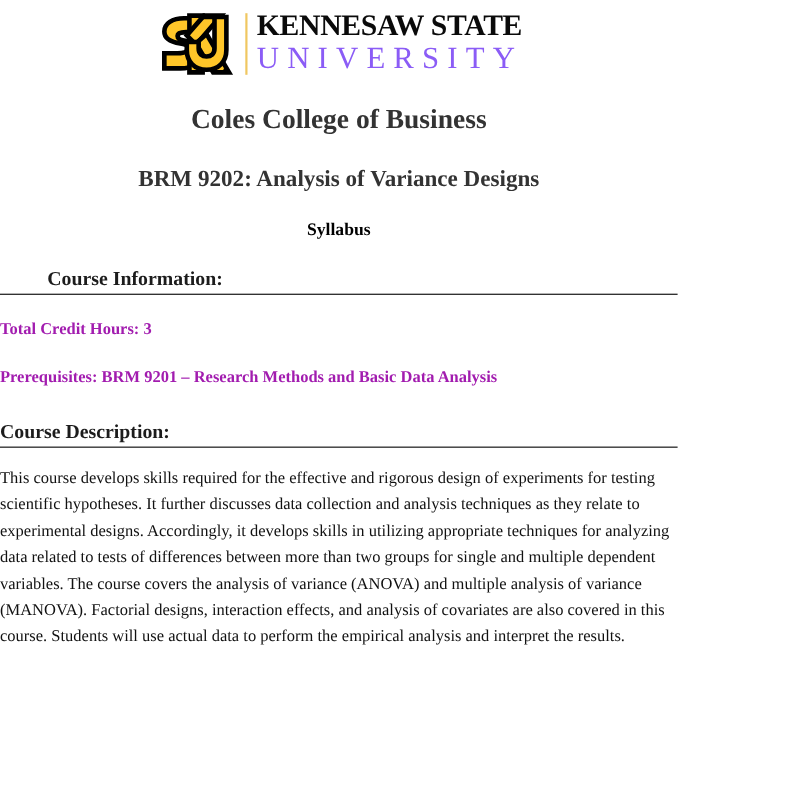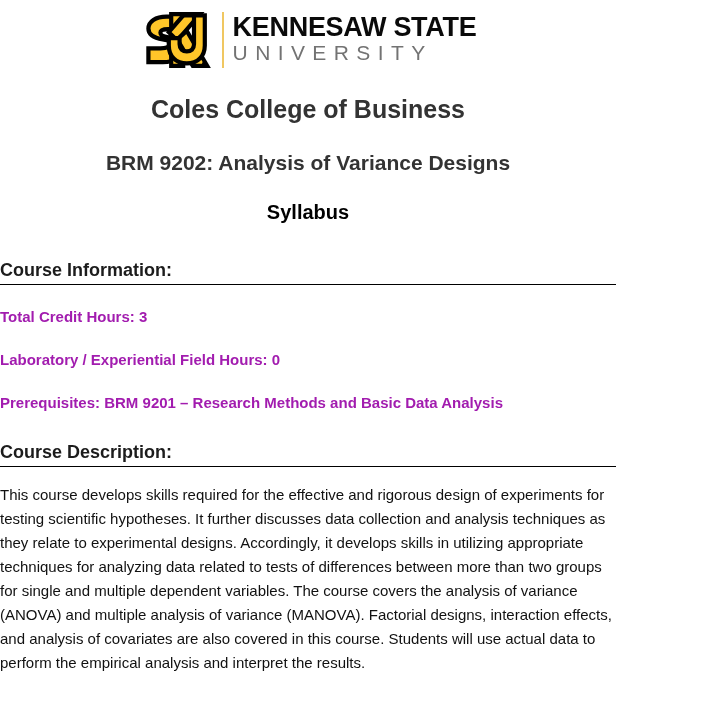--- a/index.html
+++ b/index.html
@@ -12,20 +12,21 @@
     height: 720px;
     overflow: hidden;
     font-family: "Liberation Sans", sans-serif;
     color: #000000;
   }
 
   .page {
     width: 616px;
     box-sizing: border-box;
     padding: 0;
+    font-family: Liberation Serif, serif;
   }
 
   
   .masthead {
     display: flex;
     align-items: center;
     justify-content: center;
     gap: 10px;
     padding-top: 4px;
     height: 72px;
@@ -54,25 +55,25 @@
   }
   .wordmark-line1 {
     font-size: 27px;
     font-weight: bold;
     letter-spacing: -0.3px;
     line-height: 1.02;
     color: #0a0a0a;
     white-space: nowrap;
   }
   .wordmark-line2 {
-    font-size: 21px;
+    font-size: 28px;
     font-weight: 300;
     letter-spacing: 7.4px;
     line-height: 1.18;
-    color: #737373;
+    color: #8b5cf6;
     white-space: nowrap;
   }
 
   
   .h-college {
     text-align: center;
     font-size: 25px;
     font-weight: bold;
     color: #333333;
     margin: 19px 0 0 0;
@@ -86,37 +87,37 @@
   }
   .h-course {
     text-align: center;
     font-size: 21px;
     font-weight: bold;
     color: #333333;
     margin: 27px 0 0 0;
   }
   .h-syllabus {
     text-align: center;
-    font-size: 20px;
+    font-size: 16px;
     font-weight: bold;
     color: #000000;
     margin: 26px 0 0 0;
   }
 
   
   .section-head {
     font-size: 18px;
     font-weight: bold;
     color: #1c1c1c;
     margin: 0;
     padding: 0 0 3px 0;
     border-bottom: 1.6px solid #000000;
     line-height: 1.18;
   }
-  .section-head.first { margin-top: 36px; }
+  .section-head.first { margin-top: 24px; padding-left: 43px; }
   .section-head.later { margin-top: 30px; }
 
   
   .info-line {
     font-size: 15px;
     font-weight: bold;
     color: #a21caf;
     line-height: 1.2;
     margin: 0;
   }
@@ -177,20 +178,19 @@
   <h1 class="h-college">Coles College of Business</h1>
 
 
   <h2 class="h-course"><span>BRM 9202</span><span>:</span> <span>Analysis of Variance Designs</span></h2>
 
   <h2 class="h-syllabus">Syllabus</h2>
 
   <h3 class="section-head first">Course Information:</h3>
 
   <p class="info-line i1">Total Credit Hours: 3</p>
-  <p class="info-line i2">Laboratory / Experiential Field Hours: 0</p>
   <p class="info-line i3">Prerequisites: BRM 9201 – Research Methods and Basic Data Analysis</p>
 
   <h3 class="section-head later">Course Description:</h3>
 
   <p class="body-para">This course develops skills required for the effective and rigorous design of experiments for testing scientific hypotheses. It further discusses data collection and analysis techniques as they relate to experimental designs. Accordingly, it develops skills in utilizing appropriate techniques for analyzing data related to tests of differences between more than two groups for single and multiple dependent variables. The course covers the analysis of variance (ANOVA) and multiple analysis of variance (MANOVA). Factorial designs, interaction effects, and analysis of covariates are also covered in this course. Students will use actual data to perform the empirical analysis and interpret the results.</p>
 
 </div>
 
 </body></html>

